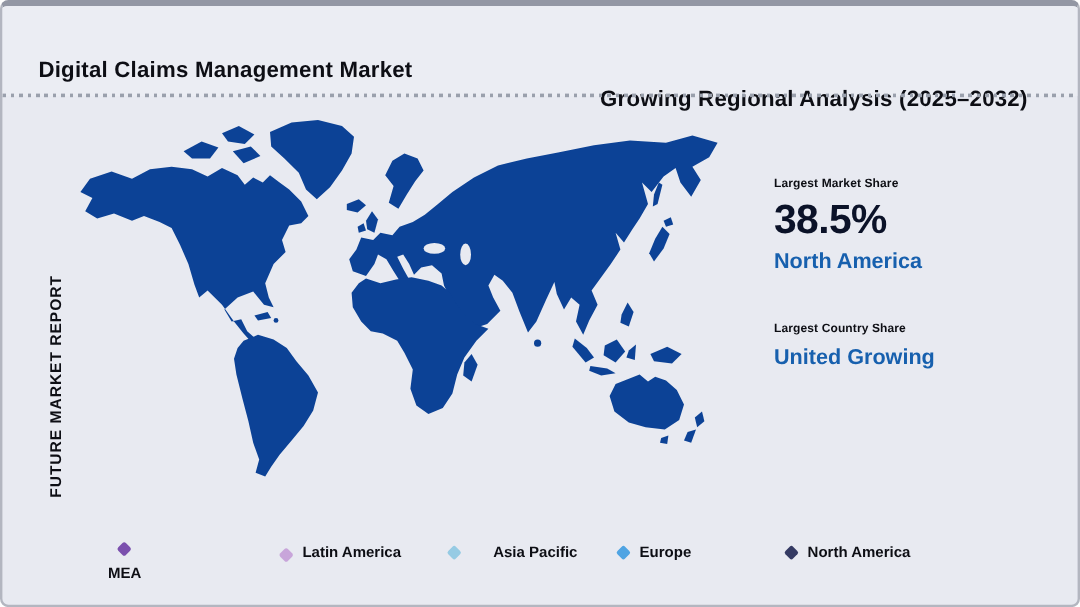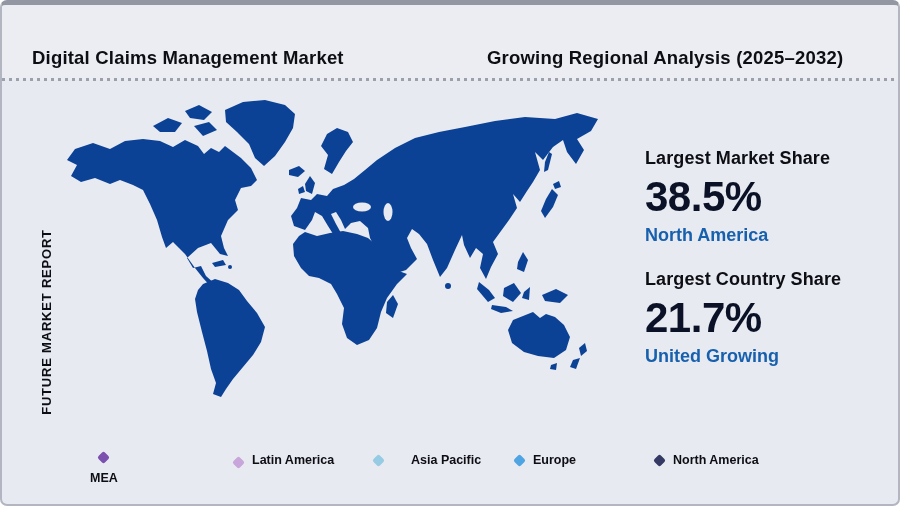--- a/index.html
+++ b/index.html
@@ -26,21 +26,21 @@
   .header-band{
     position:absolute;left:0;top:0;width:100%;height:75px;
     background:var(--bg-top);
   }
   .title{
     position:absolute;top:42px;
     font-size:18.5px;font-weight:800;color:var(--text-dark);
     letter-spacing:0.2px;white-space:nowrap;
   }
   .title-left{left:30px;}
-  .title-right{left:485px;}
+  .title-right{left:498px;margin-top:24px;}
   .dotted-sep{
     position:absolute;left:0;top:73px;width:100%;height:3px;
     background-image:repeating-linear-gradient(90deg,var(--dot-line) 0 3px,transparent 3px 7px);
   }
   .brand-vertical{
     position:absolute;left:44px;top:317px;
     transform:translate(-50%,-50%) rotate(-90deg);
     font-size:13px;font-weight:700;color:var(--text-dark);
     letter-spacing:0.8px;white-space:nowrap;
   }
@@ -49,26 +49,26 @@
   }
   .map-land{fill:var(--map-blue);stroke:none;}
   .map-sea{fill:var(--bg);stroke:none;}
   .stats{
     position:absolute;left:643px;top:143px;width:250px;
   }
   .stat-block{position:absolute;left:0;}
   .stat-block-1{top:0;}
   .stat-block-2{top:121px;}
   .stat-label{
-    font-size:18px;font-weight:700;color:var(--text-dark);
+    font-size:10px;font-weight:700;color:var(--text-dark);
     white-space:nowrap;letter-spacing:0.1px;
   }
   .stat-value{
     margin-top:7px;
-    font-size:42px;font-weight:800;color:var(--value-dark);
+    font-size:34px;font-weight:800;color:var(--value-dark);
     letter-spacing:-0.5px;line-height:1;
   }
   .stat-region{
     margin-top:7px;
     font-size:18px;font-weight:700;color:var(--accent-blue);
     white-space:nowrap;
   }
   .legend{
     position:absolute;left:0;top:448px;width:100%;height:20px;
   }
@@ -155,21 +155,20 @@
   </div>
 
   <div class="stats">
     <div class="stat-block stat-block-1">
       <div class="stat-label">Largest Market Share</div>
       <div class="stat-value">38.5%</div>
       <div class="stat-region">North America</div>
     </div>
     <div class="stat-block stat-block-2">
       <div class="stat-label">Largest Country Share</div>
-      <div class="stat-value">21.7%</div>
       <div class="stat-region">United Growing</div>
     </div>
   </div>
 
   <div class="legend">
     <div class="legend-item li-0">
       <span class="legend-dot" style="background: rgb(123, 80, 174);"></span>
       <span class="legend-label">MEA</span>
     </div>
     <div class="legend-item li-1">

